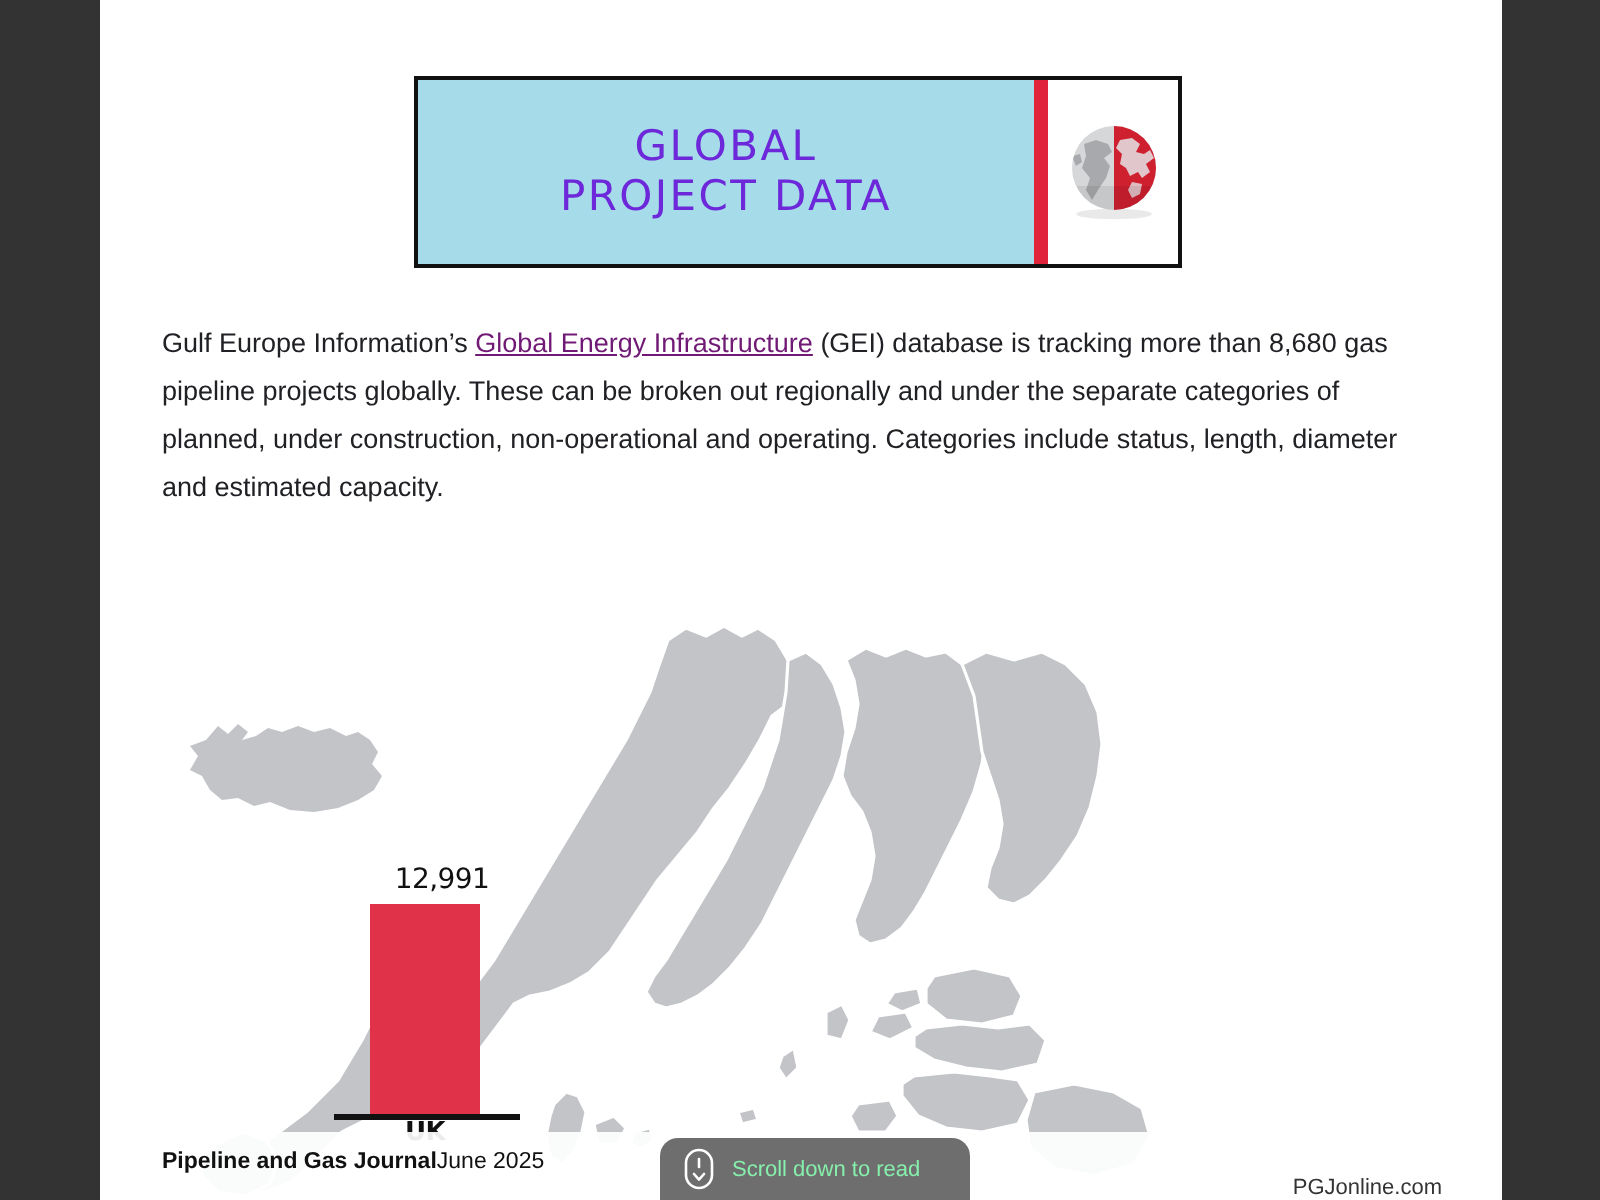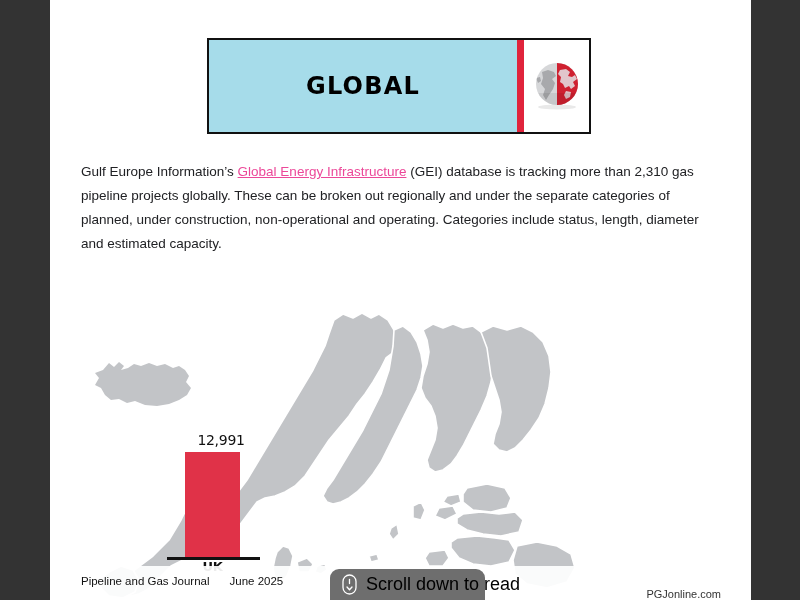--- a/index.html
+++ b/index.html
@@ -57,24 +57,24 @@
   .banner-title-area {
     flex: 0 0 308px;
     background: #a6dcea;
     display: flex;
     flex-direction: column;
     align-items: center;
     justify-content: center;
   }
   .banner-title-line {
     font-family: "DejaVu Sans", sans-serif;
-    font-weight: 700;
-    font-size: 24px;
+    font-weight: 400;
+    font-size: 21px;
     letter-spacing: 1.2px;
-    color: #000000;
+    color: #6d28d9;
     line-height: 1.18;
     white-space: nowrap;
   }
   .banner-red-stripe {
     flex: 0 0 7px;
     background: #e0243c;
   }
   .banner-logo-area {
     flex: 1 1 auto;
     background: #ffffff;
@@ -89,21 +89,21 @@
     left: 31px;           
     top: 160px;
     width: 642px;
     font-size: 13.5px;
     line-height: 24px;
     color: #202124;
     font-family: "Liberation Sans", sans-serif;
   }
   .body-copy p { margin: 0 0 22px 0; }
   .body-copy a {
-    color: #ec4899;
+    color: #701a75;
   }
 
   
   .figure {
     position: absolute;
     left: 31px;          
     top: 300px;
     width: 640px;
     height: 300px;
     overflow: hidden;
@@ -162,22 +162,22 @@
     background: rgba(255,255,255,0.92);
   }
   .footer-left {
     position: absolute;
     left: 31px;
     top: 9px;
     font-size: 11.5px;
     color: #111111;
     white-space: nowrap;
   }
-  .footer-pub { font-weight: normal; }
-  .footer-date { font-weight: normal; margin-left: 20px; }
+  .footer-pub { font-weight: bold; }
+  .footer-date { font-weight: normal; margin-left: 0; }
   .footer-right {
     position: absolute;
     right: 30px;
     top: 22px;
     font-size: 11px;
     color: #333333;
     white-space: nowrap;
   }
 
   
@@ -197,38 +197,39 @@
     cursor: pointer;
   }
   .scroll-pill .mouse-icon {
     flex: 0 0 auto;
     width: 15px;
     height: 21px;
     margin-right: 9px;
     display: block;
   }
   .scroll-pill .pill-label {
-    font-size: 18px;
-    color: #000000;
+    font-size: 11px;
+    color: #86efac;
     white-space: nowrap;
   }
 </style>
 </head>
 <body>
 
 <div id="page">
 
   <div class="chrome-bar chrome-left"></div>
   <div class="chrome-bar chrome-right"></div>
 
   <div class="sheet">
 
     <div class="banner">
       <div class="banner-title-area">
         <div class="banner-title-line">GLOBAL</div>
+        <div class="banner-title-line">PROJECT DATA</div>
       </div>
       <div class="banner-red-stripe"></div>
       <div class="banner-logo-area">
         <svg width="54" height="54" viewBox="0 0 54 54">
           <defs>
             <clipPath id="globeClip">
                 <circle cx="27" cy="25" r="21"></circle>
               </clipPath>
           </defs>
           <ellipse cx="27" cy="48" rx="19" ry="2.6" fill="#e9e9e9"></ellipse>
@@ -244,21 +245,21 @@
                      L16 41 L13 36 L15 30 L11 25 L13 19 Z" fill="#a8a9ac"></path>
             <path d="M6 19 L10 18 L11 22 L8 24 Z" fill="#a8a9ac"></path>
 
             <path d="M8 34 L48 34 L48 48 L8 48 Z" fill="#000000" opacity="0.07"></path>
           </g>
         </svg>
       </div>
     </div>
 
     <div class="body-copy">
-      <p><span>Gulf Europe Information’s </span><a href="#">Global Energy Infrastructure</a><span> (GEI) database is tracking more than 2,310 gas pipeline projects globally. These can be broken out regionally and under the separate categories of planned, under construction, non-operational and operating. Categories include status, length, diameter and estimated capacity.</span></p>
+      <p><span>Gulf Europe Information’s </span><a href="#">Global Energy Infrastructure</a><span> (GEI) database is tracking more than 8,680 gas pipeline projects globally. These can be broken out regionally and under the separate categories of planned, under construction, non-operational and operating. Categories include status, length, diameter and estimated capacity.</span></p>
     </div>
 
     <div class="figure">
 
       <svg width="640" height="300" viewBox="0 0 640 300">
         <g fill="#c2c4c7" stroke="#ffffff" stroke-width="1.6" stroke-linejoin="round">
 
           <path d="M22 70 L28 63 L33 67 L38 62 L43 66 L40 70 L47 68 L53 64
                    L60 66 L68 63 L76 66 L84 64 L92 68 L98 66 L104 70 L108 76
                    L105 82 L110 88 L106 95 L98 100 L88 104 L76 106 L64 105

